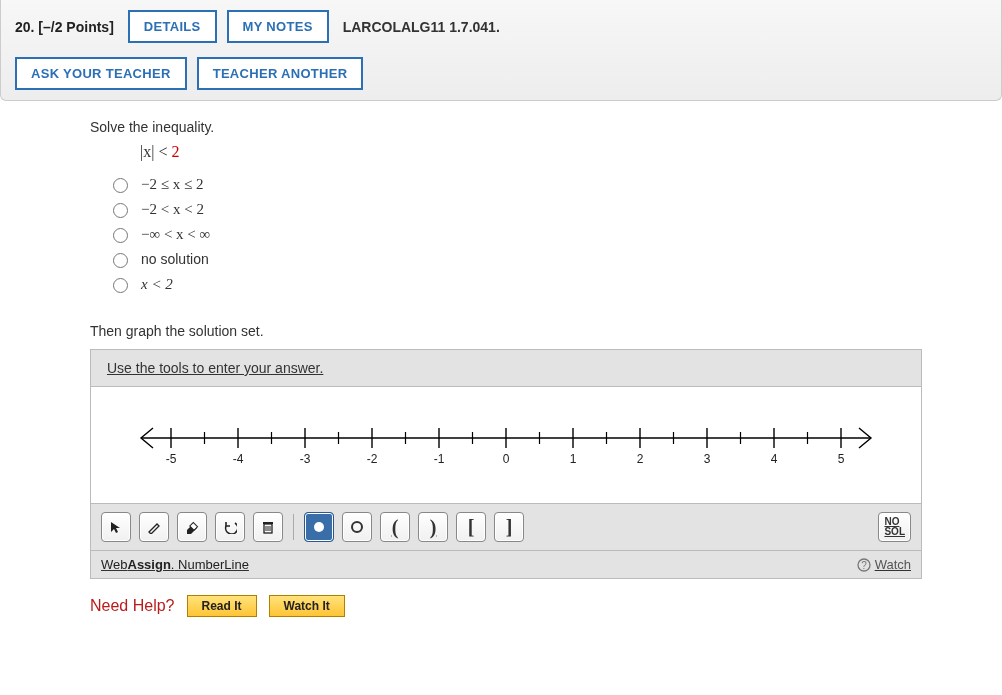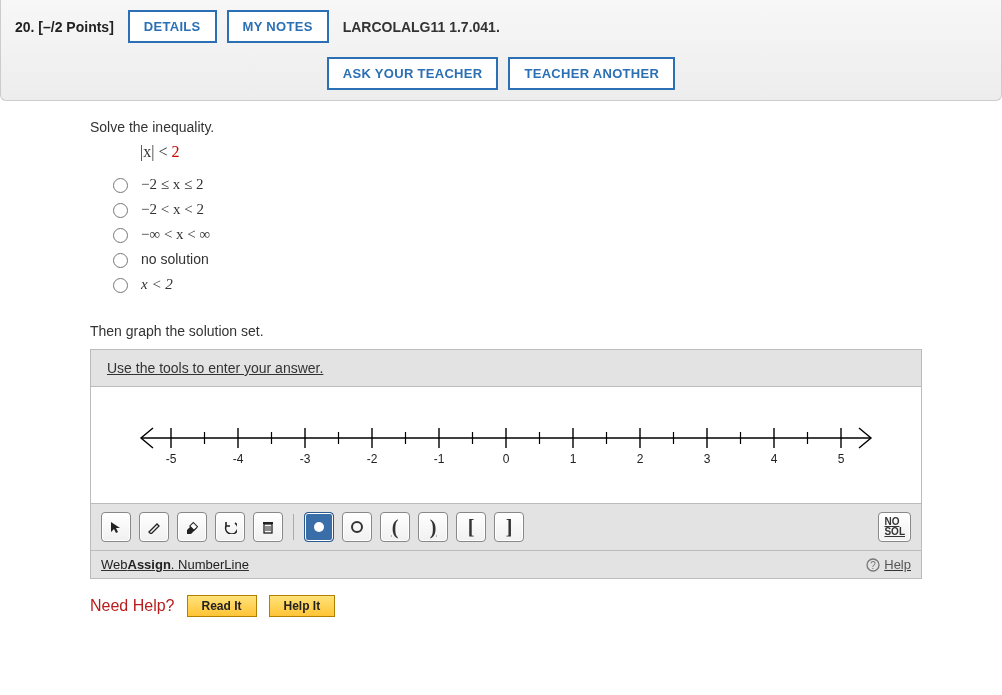--- a/index.html
+++ b/index.html
@@ -40,21 +40,20 @@
     color: #333;
     font-weight: bold;
     font-size: 14px;
     margin-left: 4px;
   }
   .header-row2 {
     width: 100%;
     display: flex;
     gap: 10px;
     margin-top: 4px;
-    justify-content: center;
   }
   .content {
     padding: 12px 0 0 90px;
     max-width: 980px;
   }
   .prompt { margin: 6px 0 4px 0; }
   .math-indent { margin: 8px 0 14px 50px; font-family: 'Times New Roman', serif; font-size: 16px; }
   .red { color: #c00; }
   .options { margin: 6px 0 30px 18px; }
   .opt {
@@ -295,23 +294,23 @@
       <div class="tbtn wide" style="text-align:left;white-space:pre">NO
 SOL</div>
     </div>
     <div class="footer-bar">
       <span class="brand"><span class="wa">Web<b>Assign</b>.</span> <span class="nl">NumberLine</span></span>
       <span class="help-link">
         <svg width="14" height="14">
             <circle cx="7" cy="7" r="6" fill="none" stroke="#777" stroke-width="1.3"></circle>
             <text x="7" y="11" text-anchor="middle" font-size="10" fill="#777">?</text>
           </svg>
-        <span>Help</span>
+        <span>Watch</span>
       </span>
     </div>
   </div>
 
   <div class="need-help">
     <span class="need-help-label">Need Help?</span>
     <button class="orange-btn">Read It</button>
-    <button class="orange-btn">Help It</button>
+    <button class="orange-btn">Watch It</button>
   </div>
 </div>
 
 </body></html>

